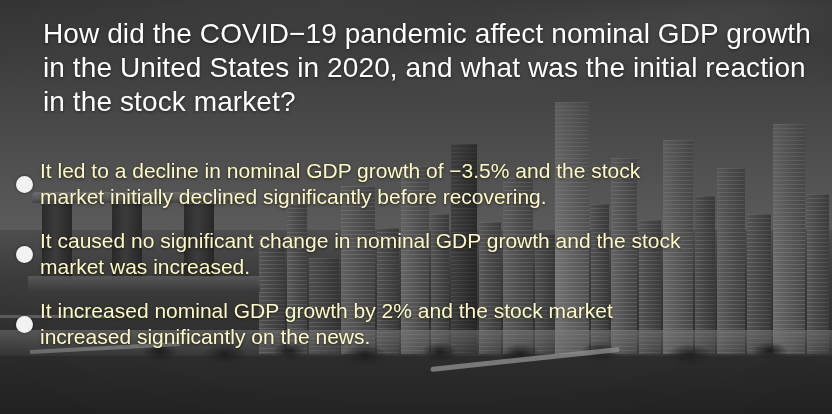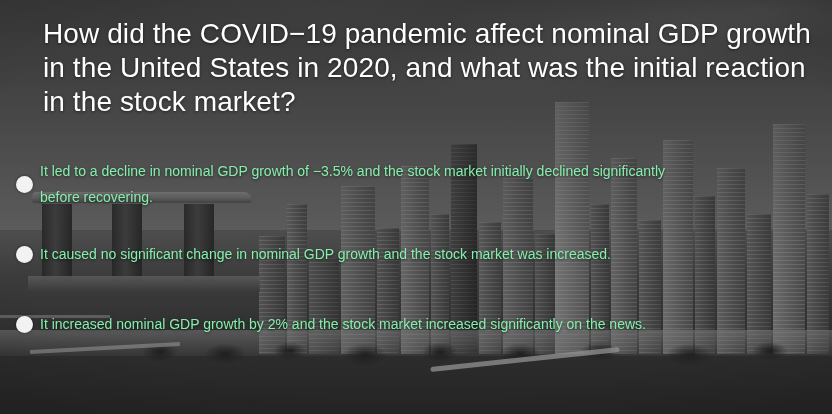--- a/index.html
+++ b/index.html
@@ -175,22 +175,22 @@
   .radio {
     flex: 0 0 auto;
     width: 17px;
     height: 17px;
     border-radius: 50%;
     background: #f2f2f2;
     box-shadow: 0 0 3px rgba(0,0,0,.5);
     margin-right: 7px;
   }
   .option-label {
-    color: #86efac;
-    font-size: 14px;
+    color: #fef9c3;
+    font-size: 21px;
     line-height: 26px;
     font-weight: 400;
     text-shadow: 0 1px 3px rgba(0,0,0,.6);
     max-width: 660px;
   }
 </style>
 </head>
 <body>
 
 <div id="slide">

